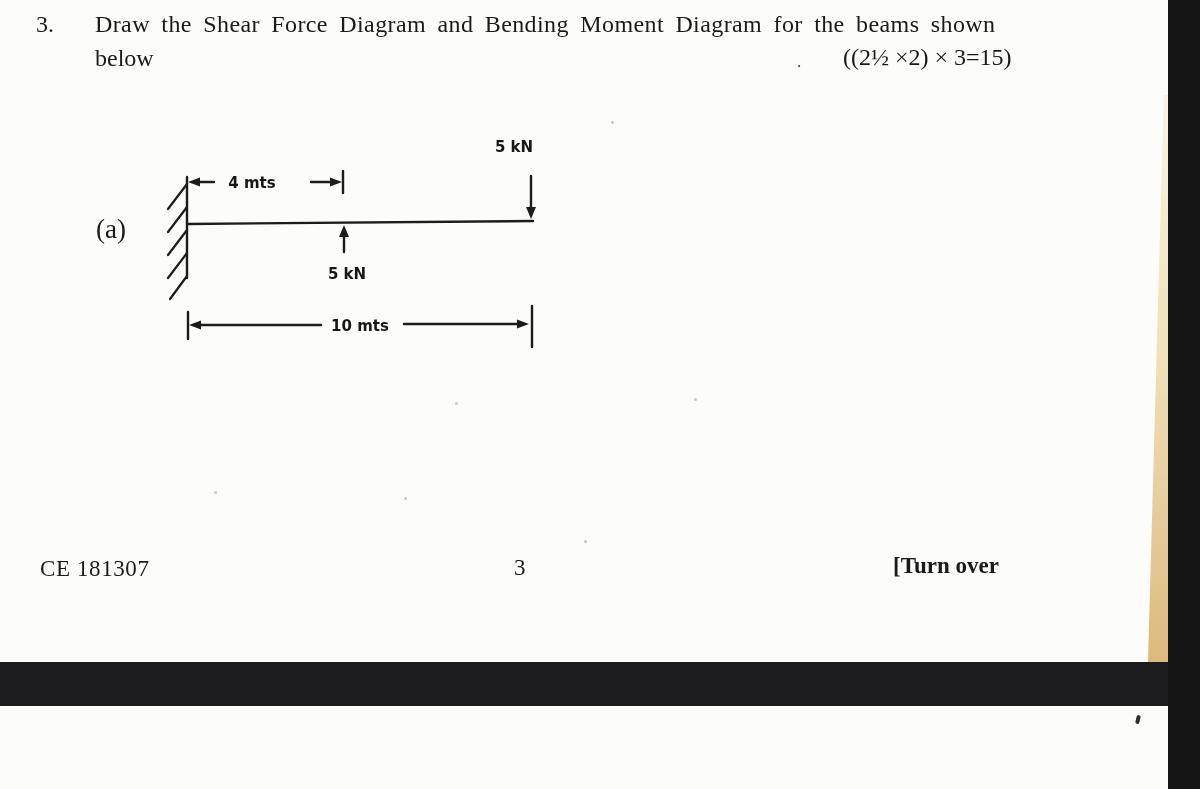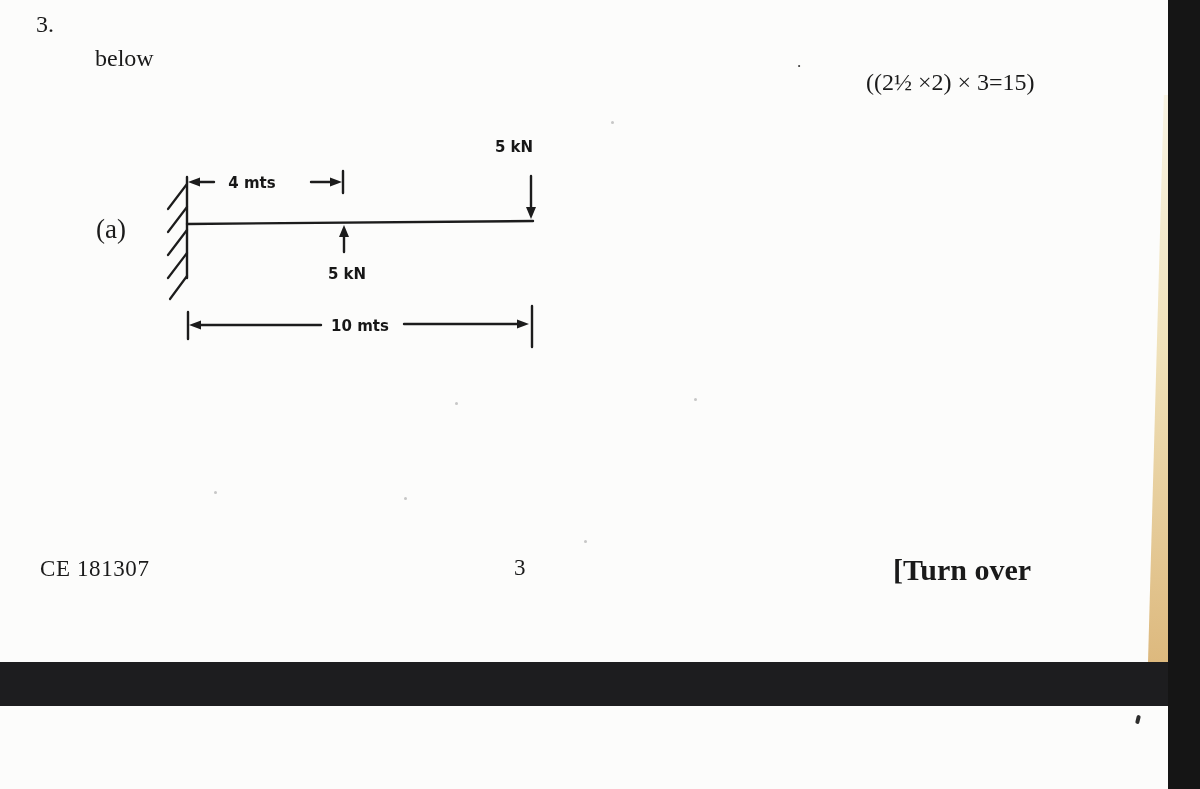--- a/index.html
+++ b/index.html
@@ -6,51 +6,52 @@
   .screen{
     position:relative;width:1200px;height:789px;overflow:hidden;
     background:#fcfcfb;color:#1a1a1a;
     font-family:"Liberation Serif", serif;
   }
   
   .qnum{position:absolute;left:36px;top:11px;font-size:24px;}
   .qline1{position:absolute;left:95px;top:11px;font-size:24px;white-space:nowrap;
           letter-spacing:0.4px;word-spacing:5px;}
   .qline2{position:absolute;left:95px;top:45px;font-size:24px;}
-  .marks{position:absolute;left:866px;top:44px;font-size:24px;white-space:nowrap;margin-top:25px;}
+  .marks{position:absolute;left:843px;top:44px;font-size:24px;white-space:nowrap;}
   .marks-dot{position:absolute;left:797px;top:52px;font-size:17px;color:#3a3a3a;}
   
   .diagram{position:absolute;left:0;top:0;width:620px;height:360px;}
   .diagram line,.diagram path{stroke:#1c1c1c;stroke-width:2.4;fill:none;stroke-linecap:round;}
   .diagram .hatch{stroke-width:2.2;}
   .diagram polygon{fill:#1c1c1c;stroke:none;}
   .dlabel{font-family:"DejaVu Sans", sans-serif;font-weight:700;font-size:15px;fill:#171717;}
   .figlabel{font-family:"Liberation Serif", serif;font-size:27px;fill:#1b1b1b;}
   
   .course{position:absolute;left:40px;top:556px;font-size:23px;font-weight:400;letter-spacing:0.6px;}
   .pagenum{position:absolute;left:514px;top:555px;font-size:23px;}
-  .turnover{position:absolute;left:893px;top:553px;font-size:30px;font-weight:700;}
+  .turnover{position:absolute;left:893px;top:553px;font-size:23px;font-weight:700;}
   
   .band{position:absolute;left:0;top:662px;width:1200px;height:44px;background:#1d1d1f;}
   .edge-strip{position:absolute;left:1168px;top:0;width:32px;height:789px;background:#151515;}
   .page-edge-tan{
     position:absolute;left:1148px;top:95px;width:22px;height:567px;
     background:linear-gradient(180deg, rgba(236,218,160,0.25) 0%, rgba(233,211,150,0.65) 45%, #ddb97e 100%);
     clip-path:polygon(72% 0, 100% 0, 100% 100%, 0 100%);
   }
   .speck{position:absolute;background:#2d2d2d;border-radius:2px;}
   .speck.s1{left:1136px;top:715px;width:4px;height:9px;transform:rotate(14deg);}
   .dot-noise{position:absolute;width:3px;height:3px;border-radius:50%;background:#9a9a9a;opacity:0.55;}
 </style>
 </head>
 <body>
 
 <div class="screen">
 
   <span class="qnum">3.</span>
+  <span class="qline1">Draw the Shear Force Diagram and Bending Moment Diagram for the beams shown</span>
   <span class="qline2">below</span>
   <span class="marks-dot">.</span>
   <span class="marks">((2½ ×2) × 3=15)</span>
 
   <svg class="diagram" viewBox="0 0 620 360">
 
     <text class="figlabel" x="96" y="238">(a)</text>
 
     <g>
       <line x1="187" y1="177" x2="187" y2="278"></line>

